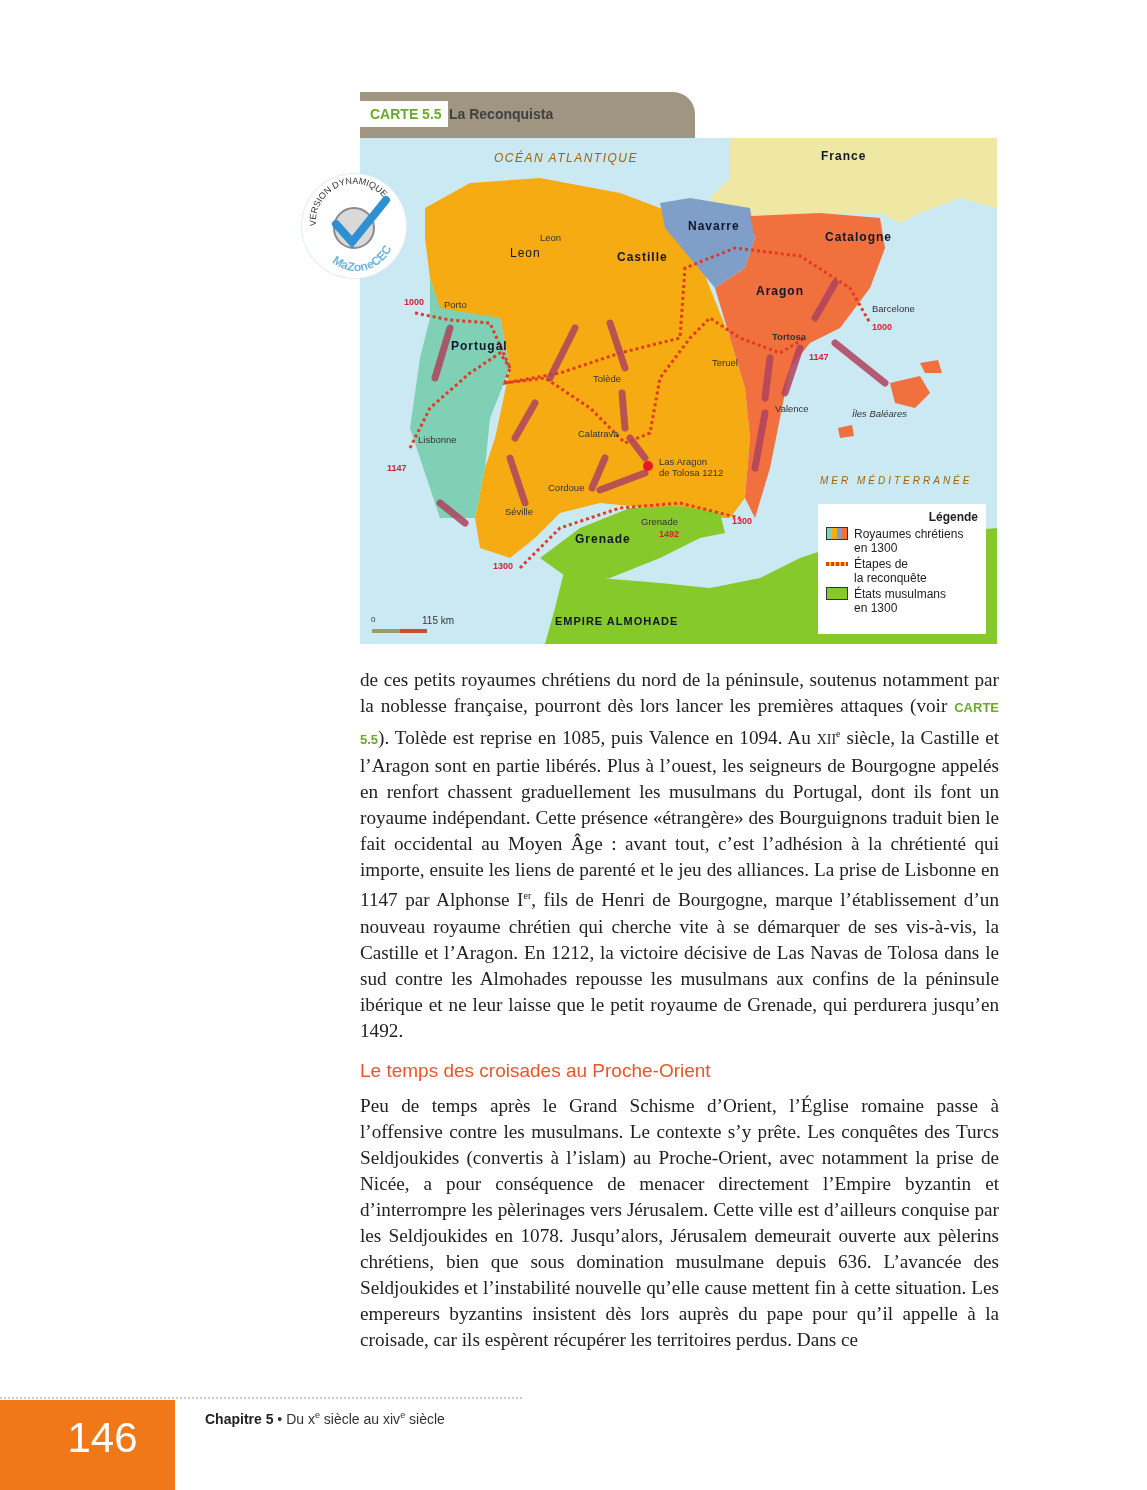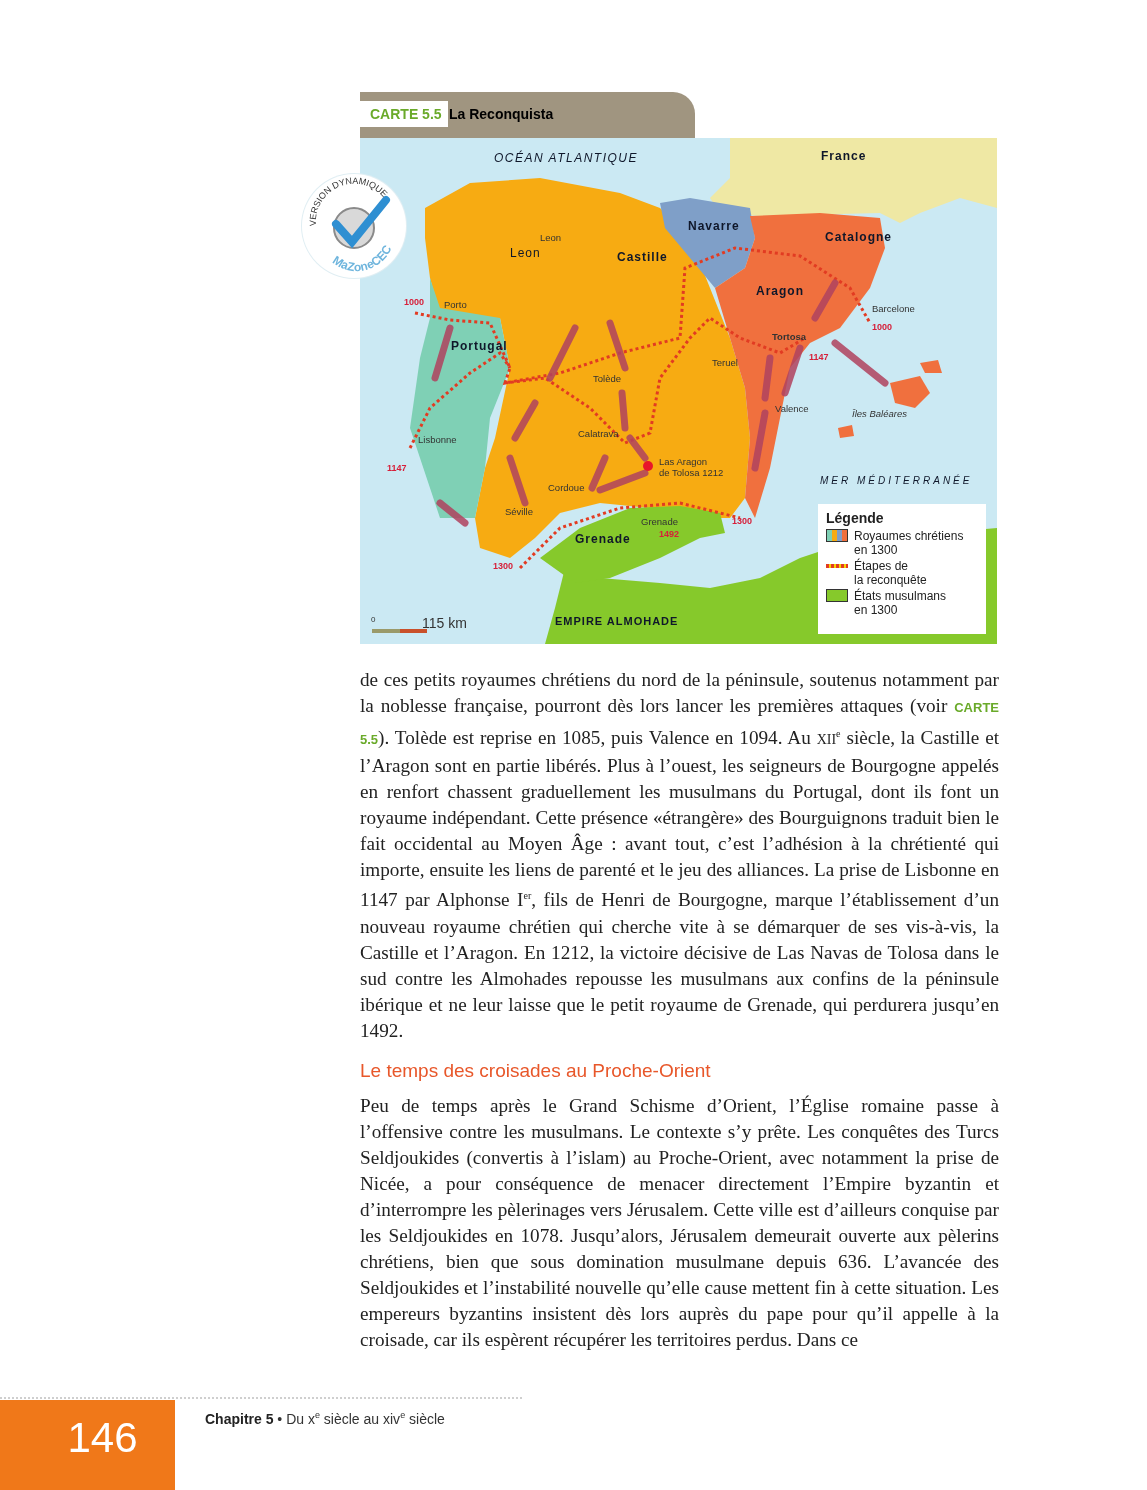--- a/index.html
+++ b/index.html
@@ -1,29 +1,29 @@
 <!DOCTYPE html>
 <html><head>
 <meta charset="utf-8">
 <style>
   html,body{margin:0;padding:0;}
   body{width:1147px;height:1490px;background:#ffffff;position:relative;overflow:hidden;font-family:"Liberation Serif",serif;}
   .map-header{position:absolute;left:360px;top:92px;width:335px;height:46px;background:#a09580;border-top-right-radius:22px;}
   .map-tag{position:absolute;left:0;top:9px;height:26px;background:#fff;padding:0 6px 0 10px;display:flex;align-items:center;font-family:"Liberation Sans",sans-serif;font-weight:bold;font-size:14px;color:#6aaa2a;}
-  .map-title{position:absolute;left:89px;top:9px;height:26px;display:flex;align-items:center;font-family:"Liberation Sans",sans-serif;font-weight:bold;font-size:14px;color:#000000;}
+  .map-title{position:absolute;left:89px;top:9px;height:26px;display:flex;align-items:center;font-family:"Liberation Sans",sans-serif;font-weight:bold;font-size:14px;color:#404040;}
   .map{position:absolute;left:360px;top:138px;width:637px;height:506px;background:#cbe9f3;overflow:hidden;}
   .map svg{position:absolute;left:0;top:0;}
   .lbl{position:absolute;font-family:"Liberation Sans",sans-serif;white-space:nowrap;color:#222;}
   .region{font-weight:bold;font-size:12px;letter-spacing:1px;color:#0f172a;}
   .city{font-size:9.5px;color:#333;}
   .date{font-weight:bold;font-size:9px;color:#d6203a;}
-  .sea{font-style:italic;color:#0f172a;font-size:12px;letter-spacing:1.5px;}
+  .sea{font-style:italic;color:#a16207;font-size:12px;letter-spacing:1.5px;}
   .badge{position:absolute;left:302px;top:174px;width:104px;height:104px;border-radius:50%;background:#ffffff;box-shadow:0 0 0 1px #e0eef3;}
   .legend{position:absolute;left:818px;top:504px;width:168px;height:130px;background:#fff;padding:6px 8px;box-sizing:border-box;font-family:"Liberation Sans",sans-serif;font-size:12px;color:#222;}
-  .legend .title{font-weight:bold;font-size:14px;margin-bottom:3px;}
+  .legend .title{font-weight:bold;font-size:12px;margin-bottom:3px;text-align:right;}
   .legend .row{display:flex;align-items:flex-start;margin-bottom:2px;line-height:14px;}
   .legend .sw{width:22px;height:13px;margin-right:6px;flex-shrink:0;border:1px solid #333;box-sizing:border-box;}
   .legend .dash{width:22px;height:4px;margin:5px 6px 0 0;flex-shrink:0;background:repeating-linear-gradient(90deg,#e23b22 0 3px,#f5d400 3px 5px);}
   .body-text{position:absolute;left:360px;width:639px;font-size:19.2px;line-height:26px;color:#222;text-align:justify;}
   .body-text .ref{font-family:"Liberation Sans",sans-serif;font-weight:bold;font-size:13px;color:#6aaa2a;}
   .sc{font-size:14px;}
   .section-title{position:absolute;left:360px;top:1060px;font-family:"Liberation Sans",sans-serif;font-size:19px;color:#e8572a;}
   .footer-rule{position:absolute;left:0;top:1397px;width:522px;border-top:2px dotted #cfcfcf;}
   .page-box{position:absolute;left:0;top:1400px;width:175px;height:90px;background:#f07819;}
   .page-num{position:absolute;left:0;top:14px;width:205px;text-align:center;font-family:"Liberation Sans",sans-serif;font-size:42px;color:#fff;font-weight:normal;}
@@ -121,21 +121,21 @@
 
   <div class="lbl date" style="left:44px;top:159px;">1000</div>
   <div class="lbl date" style="left:512px;top:184px;">1000</div>
   <div class="lbl date" style="left:449px;top:214px;">1147</div>
   <div class="lbl date" style="left:27px;top:325px;">1147</div>
   <div class="lbl date" style="left:372px;top:378px;">1300</div>
   <div class="lbl date" style="left:299px;top:391px;">1492</div>
   <div class="lbl date" style="left:133px;top:423px;">1300</div>
 
   <div class="lbl city" style="left:11px;top:477px;font-size:8px;">0</div>
-  <div class="lbl city" style="left:62px;top:477px;font-size:14px;">115 km</div>
+  <div class="lbl city" style="left:62px;top:477px;font-size:10px;">115 km</div>
 </div>
 
 <div class="badge">
   <svg width="104" height="104" viewBox="0 0 104 104">
     <defs>
         <path id="arcTop" d="M14 52 A38 38 0 0 1 90 44"></path>
         <path id="arcBot" d="M30 88 A38 38 0 0 0 92 52"></path>
       </defs>
     <circle cx="52" cy="54" r="20" fill="#d9d9d9" stroke="#8a8a8a" stroke-width="2"></circle>
     <path d="M34 50 L50 68 L84 26" stroke="#2e8fd2" stroke-width="8" fill="none" stroke-linecap="round"></path>

